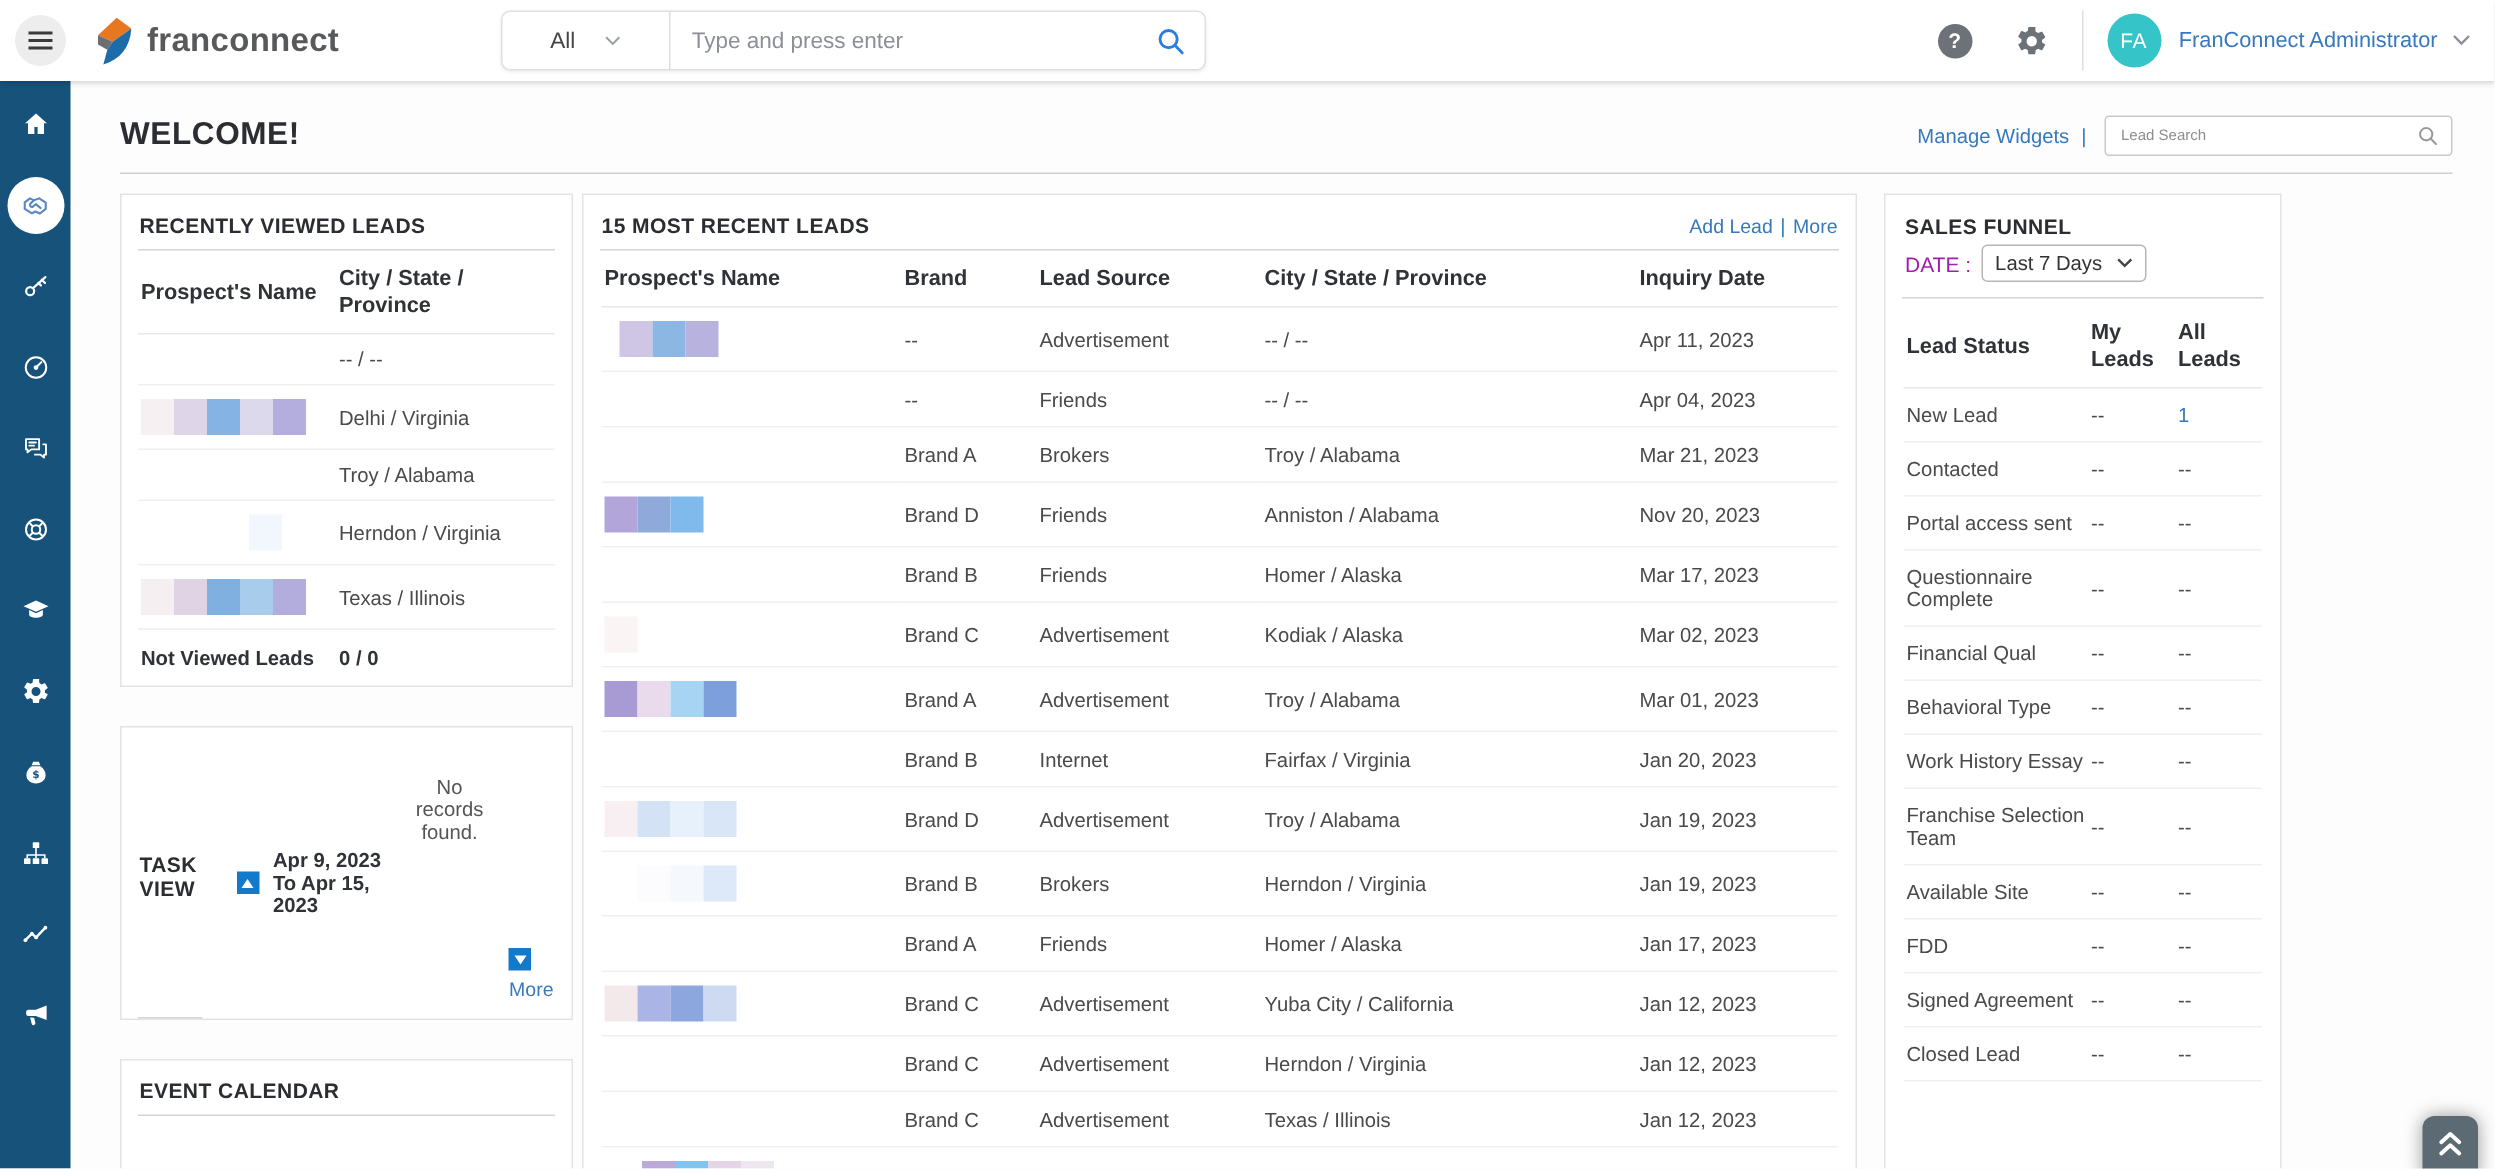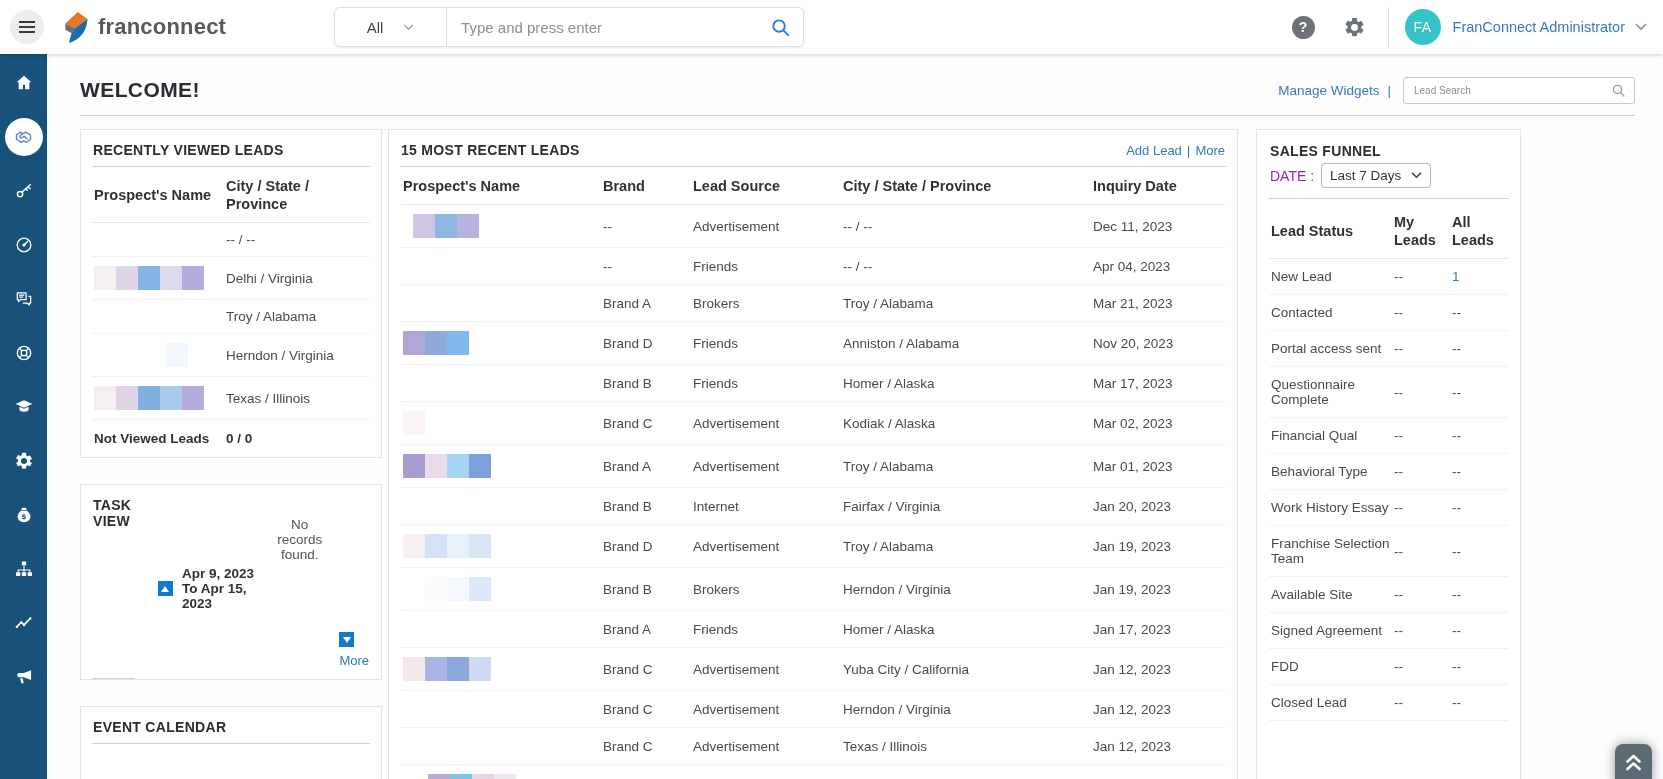--- a/index.html
+++ b/index.html
@@ -81,21 +81,21 @@
   }
   .lead-search input {
     flex:1; border:none; outline:none; font-size:10px; color:#555;
     font-family:"Liberation Sans","DejaVu Sans",sans-serif;
   }
   .lead-search input::placeholder { color:#8d8d8d; }
   .head-rule { border:0; border-top:1px solid #cfcfcf; margin:9px 0 13px; }
 
   .grid { display:grid; grid-template-columns:302px 850px 277px; column-gap:6px; align-items:start; }
   .card { background:#fff; border:1px solid #e3e3e3; }
-  .card-title-row { margin:0 11px; padding:12px 1px 8px; border-bottom:1px solid #d4d4d4; display:flex; align-items:flex-start; }
+  .card-title-row { margin:0 11px; padding:12px 1px 8px; border-bottom:1px solid #d4d4d4; display:flex; align-items:center; }
   .card-title { font-size:14px; font-weight:bold; color:#2b2d33; letter-spacing:.3px; }
 
   .col-left { display:flex; flex-direction:column; gap:26px; }
 
   table { border-collapse:collapse; }
   .w-table { width:calc(100% - 22px); margin:0 11px; }
   .w-table th {
     text-align:left; font-size:14.5px; font-weight:bold; color:#2f3237;
     padding:10px 2px 9px; border-bottom:1px solid #e8e8e8; vertical-align:middle; line-height:1.25;
   }
@@ -450,21 +450,21 @@
         <tbody id="ml-body">
             <tr>
               <td><span class="blocks" style="margin-left: 10px;">
                   <i style="background: rgb(207, 197, 229);"></i>
                   <i style="background: rgb(141, 183, 227);"></i>
                   <i style="background: rgb(184, 178, 222);"></i>
                 </span></td>
               <td>--</td>
               <td>Advertisement</td>
               <td>-- / --</td>
-              <td>Dec 11, 2023</td>
+              <td>Apr 11, 2023</td>
             </tr>
             <tr>
               <td></td>
               <td>--</td>
               <td>Friends</td>
               <td>-- / --</td>
               <td>Apr 04, 2023</td>
             </tr>
             <tr>
               <td></td>
@@ -651,26 +651,26 @@
               <td>Franchise Selection Team</td>
               <td>--</td>
               <td>--</td>
             </tr>
             <tr>
               <td>Available Site</td>
               <td>--</td>
               <td>--</td>
             </tr>
             <tr>
+              <td>FDD</td>
+              <td>--</td>
+              <td>--</td>
+            </tr>
+            <tr>
               <td>Signed Agreement</td>
-              <td>--</td>
-              <td>--</td>
-            </tr>
-            <tr>
-              <td>FDD</td>
               <td>--</td>
               <td>--</td>
             </tr>
             <tr>
               <td>Closed Lead</td>
               <td>--</td>
               <td>--</td>
             </tr>
           </tbody>
       </table>

